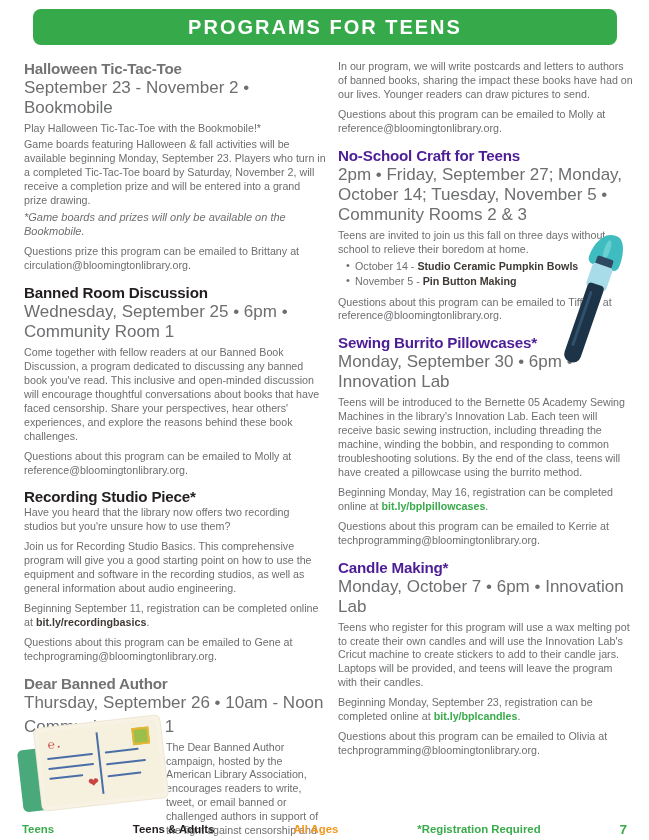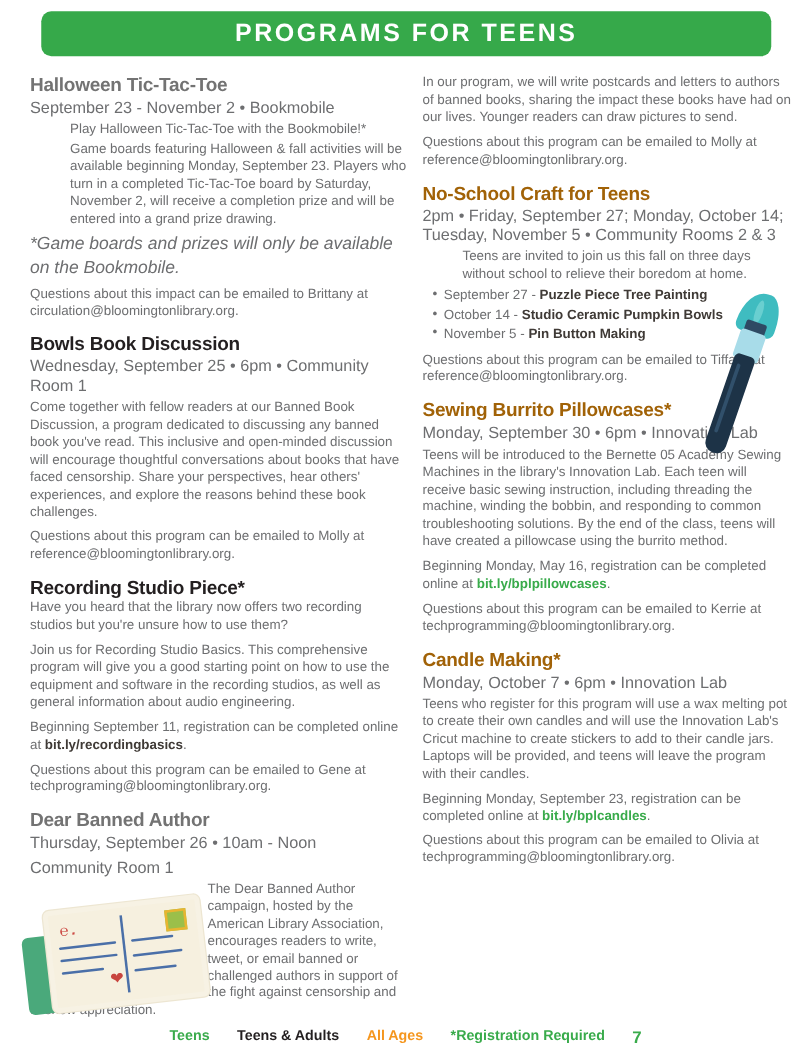--- a/index.html
+++ b/index.html
@@ -30,33 +30,33 @@
   .col-left{left:24px;width:302px;}
   .col-right{left:338px;width:296px;}
 
   
   .program{margin-bottom:11px;}
   .prog-title{
     font-size:15.2px;font-weight:bold;line-height:1.12;
     margin:0 0 1px 0;letter-spacing:-0.2px;
   }
   .t-orange{color:#737373;}
-  .t-green{color:#a16207;}
+  .t-green{color:#4c1d95;}
   .t-dark{color:#231F20;}
 
   .prog-when{
-    font-size:13px;color:#6D6E70;line-height:1.18;
+    font-size:17px;color:#6D6E70;line-height:1.18;
     margin:0 0 4px 0;
   }
   .prog-p{
     font-size:10.7px;color:#6D6E70;line-height:1.30;
     margin:0 0 6px 0;
   }
-  .prog-p.nogap{margin-bottom:2px;margin-left:32px;}
-  em.note{font-size:14px;}
+  .prog-p.nogap{margin-bottom:2px;}
+  em.note{font-size:11px;}
   .lnk{font-weight:bold;color:#3F3A36;}
   .lnk-green{font-weight:bold;color:#39AB4B;}
 
   ul.craft-list{
     list-style:none;margin:2px 0 6px 0;padding:0 0 0 8px;
   }
   ul.craft-list li{
     font-size:10.7px;color:#6D6E70;line-height:1.45;
     position:relative;padding-left:9px;
   }
@@ -120,21 +120,21 @@
     border-radius:60% 40% 18% 18% / 90% 80% 20% 20%;
   }
   .brush-bristle-hi{
     position:absolute;left:31px;top:6px;width:6px;height:20px;
     background:#69CFD0;border-radius:50%;
   }
 
   
   .footer{
     position:absolute;left:0;top:818px;width:649px;height:22px;
-    display:flex;align-items:center;justify-content:center;
+    display:flex;align-items:center;justify-content:space-between;
     padding-right:22px;box-sizing:border-box;
     font-size:11.4px;font-weight:bold;
   }
   .footer span{margin-left:22px;white-space:nowrap;}
   .f-green{color:#39AB4B;}
   .f-dark{color:#231F20;}
   .f-orange{color:#F5961E;}
   .f-page{color:#39AB4B;font-size:13.5px;margin-left:26px;}
 </style>
 </head>
@@ -147,25 +147,25 @@
   </div>
 
   <div class="col col-left">
 
     <div class="program">
       <div class="prog-title t-orange">Halloween Tic-Tac-Toe</div>
       <div class="prog-when">September 23 - November 2 • Bookmobile</div>
       <p class="prog-p nogap">Play Halloween Tic-Tac-Toe with the Bookmobile!*</p>
       <p class="prog-p nogap">Game boards featuring Halloween &amp; fall activities will be available beginning Monday, September 23. Players who turn in a completed Tic-Tac-Toe board by Saturday, November 2, will receive a completion prize and will be entered into a grand prize drawing.</p>
       <p class="prog-p"><em class="note">*Game boards and prizes will only be available on the Bookmobile.</em></p>
-      <p class="prog-p">Questions about this impact can be emailed to Brittany at circulation@bloomingtonlibrary.org.</p>
-    </div>
-
-    <div class="program">
-      <div class="prog-title t-dark">Bowls Book Discussion</div>
+      <p class="prog-p">Questions prize this program can be emailed to Brittany at circulation@bloomingtonlibrary.org.</p>
+    </div>
+
+    <div class="program">
+      <div class="prog-title t-dark">Banned Room Discussion</div>
       <div class="prog-when">Wednesday, September 25 • 6pm • Community Room 1</div>
       <p class="prog-p">Come together with fellow readers at our Banned Book Discussion, a program dedicated to discussing any banned book you've read. This inclusive and open-minded discussion will encourage thoughtful conversations about books that have faced censorship. Share your perspectives, hear others' experiences, and explore the reasons behind these book challenges.</p>
       <p class="prog-p">Questions about this program can be emailed to Molly at reference@bloomingtonlibrary.org.</p>
     </div>
 
     <div class="program">
       <div class="prog-title t-dark">Recording Studio Piece*</div>
       <p class="prog-p">Have you heard that the library now offers two recording studios but you're unsure how to use them?</p>
       <p class="prog-p">Join us for Recording Studio Basics. This comprehensive program will give you a good starting point on how to use the equipment and software in the recording studios, as well as general information about audio engineering.</p>
       <p class="prog-p"><span>Beginning September 11, registration can be completed online at </span><span class="lnk">bit.ly/recordingbasics</span><span>.</span></p>
@@ -189,21 +189,20 @@
     <div class="program">
       <p class="prog-p">In our program, we will write postcards and letters to authors of banned books, sharing the impact these books have had on our lives. Younger readers can draw pictures to send.</p>
       <p class="prog-p">Questions about this program can be emailed to Molly at reference@bloomingtonlibrary.org.</p>
     </div>
 
     <div class="program">
       <div class="prog-title t-green">No-School Craft for Teens</div>
       <div class="prog-when">2pm • Friday, September 27; Monday, October 14; Tuesday, November 5 • Community Rooms 2 &amp; 3</div>
       <p class="prog-p nogap">Teens are invited to join us this fall on three days without school to relieve their boredom at home.</p>
       <ul class="craft-list">
-        <li><span>September 27 - </span><b>Puzzle Piece Tree Painting</b></li>
         <li><span>October 14 - </span><b>Studio Ceramic Pumpkin Bowls</b></li>
         <li><span>November 5 - </span><b>Pin Button Making</b></li>
       </ul>
       <p class="prog-p">Questions about this program can be emailed to Tiffany at reference@bloomingtonlibrary.org.</p>
     </div>
 
     <div class="program">
       <div class="prog-title t-green">Sewing Burrito Pillowcases*</div>
       <div class="prog-when">Monday, September 30 • 6pm  • Innovation Lab</div>
       <p class="prog-p">Teens will be introduced to the Bernette 05 Academy Sewing Machines in the library's Innovation Lab. Each teen will receive basic sewing instruction, including threading the machine, winding the bobbin, and responding to common troubleshooting solutions. By the end of the class, teens will have created a pillowcase using the burrito method.</p>

